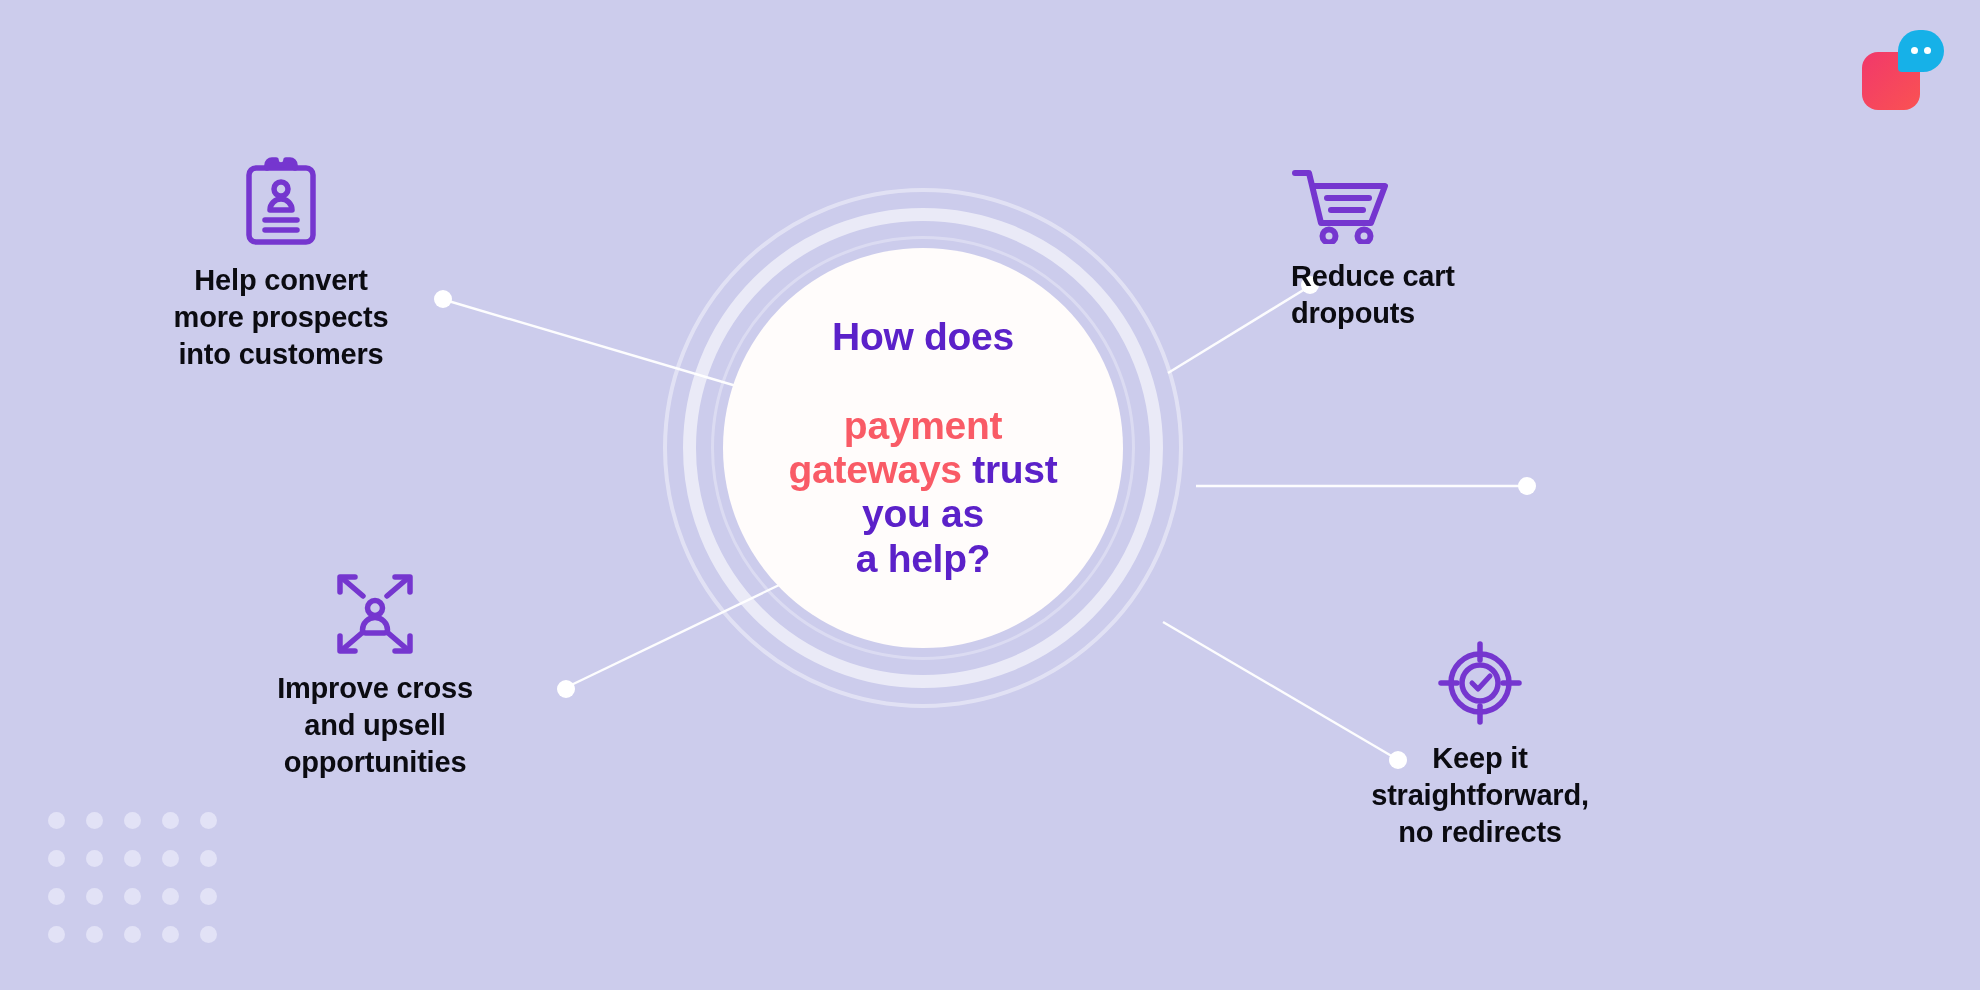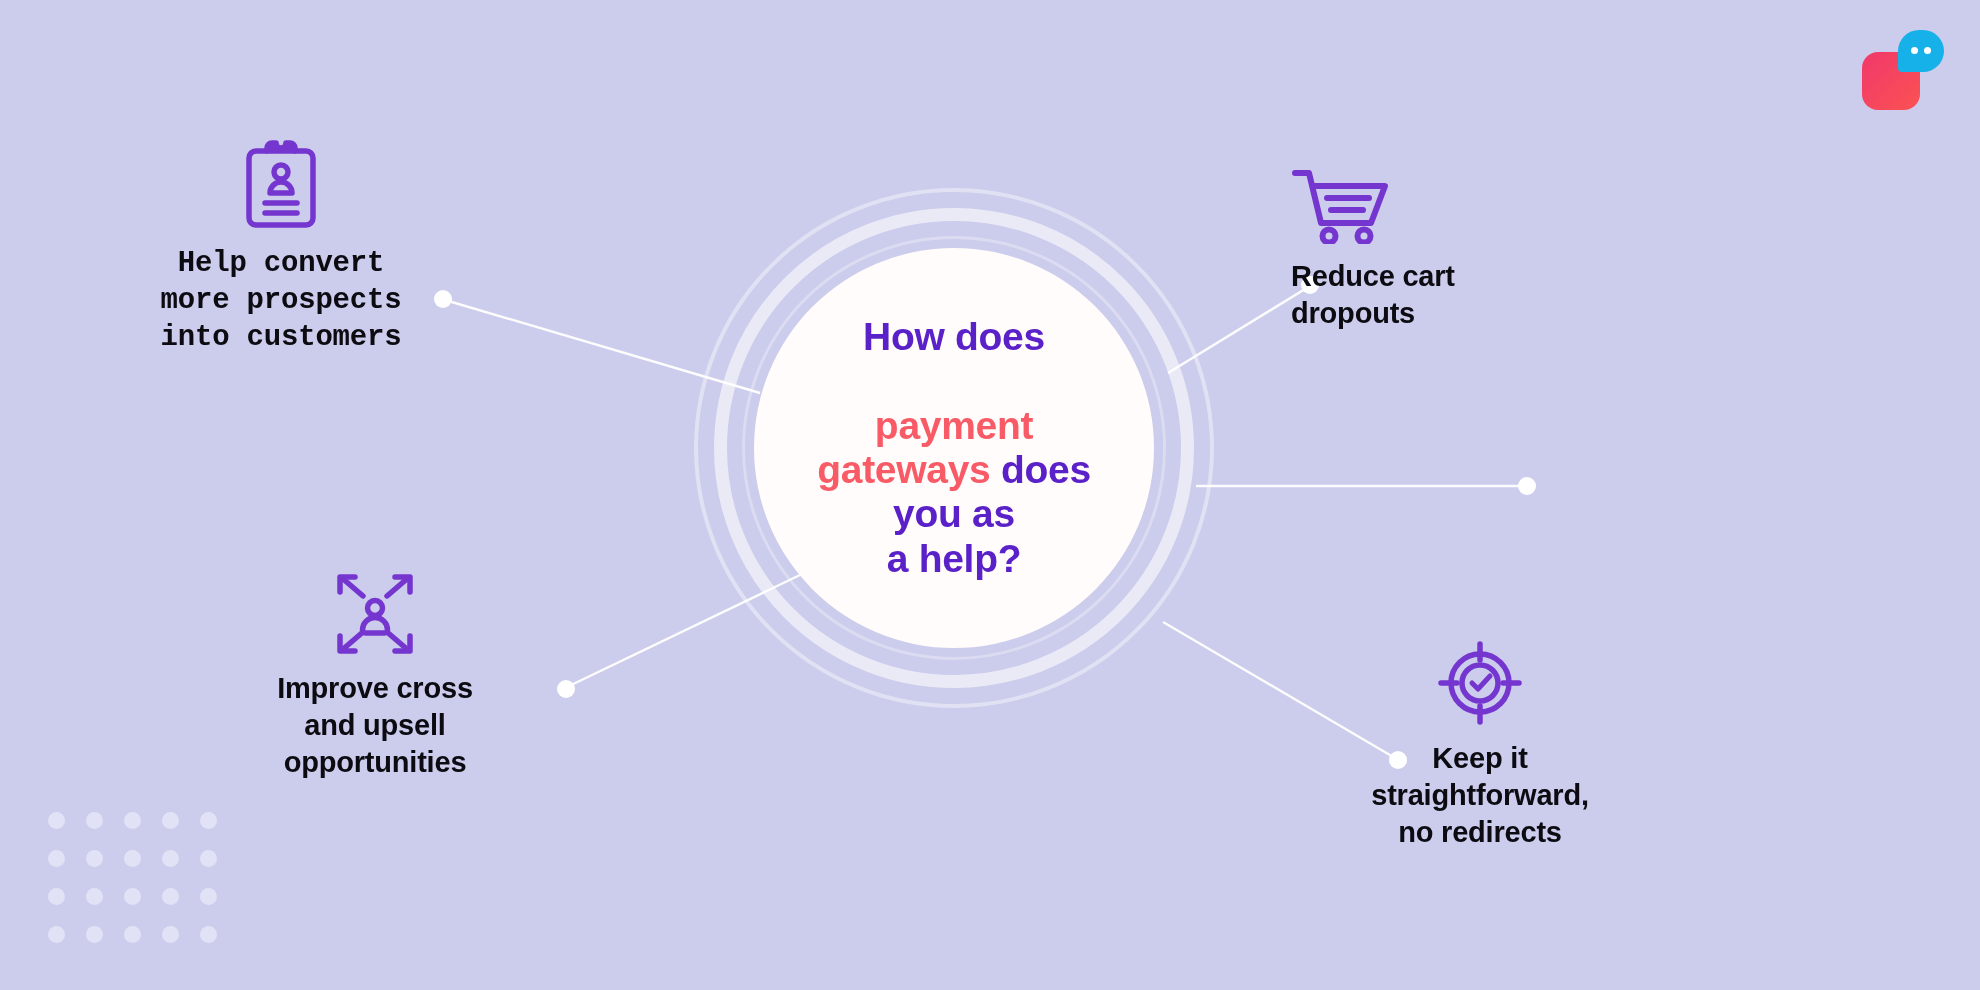--- a/index.html
+++ b/index.html
@@ -71,21 +71,21 @@
     border-radius: 50%;
     background: #ffffff;
     top: 17px;
   }
   .logo-bubble i.d1 { left: 13px; }
   .logo-bubble i.d2 { left: 26px; }
 
   
   .hub-wrap {
     position: absolute;
-    left: 694px;
+    left: 663px;
     top: 188px;
     width: 520px;
     height: 520px;
   }
   .ring {
     position: absolute;
     border-radius: 50%;
   }
   .ring-outer {
     left: 0; top: 0;
@@ -145,21 +145,21 @@
     font-size: 29px;
     font-weight: 700;
     line-height: 1.28;
     letter-spacing: -0.2px;
     text-align: center;
     white-space: pre-line;
   }
   .node.left .icon { justify-content: center; }
 
   
-  #node-convert   { left: 150px; top: 139px;  width: 262px; font-family: Liberation Mono, monospace; }
+  #node-convert   { left: 150px; top: 156px;  width: 262px; }
   #node-crosssell { left: 244px; top: 572px;  width: 262px; }
   #node-cart      { left: 1291px; top: 168px; width: 250px; text-align: left; }
   #node-cart .icon { justify-content: flex-start; }
   #node-cart .label { text-align: left; }
   #node-trust     { left: 1552px; top: 352px; width: 290px; }
   #node-keep      { left: 1330px; top: 640px; width: 300px; }
 
   .icon svg { display: block; }
 </style>
 </head>
@@ -217,21 +217,21 @@
 
   <div class="hub-wrap">
     <div class="ring ring-outer"></div>
     <div class="ring ring-mid"></div>
     <div class="ring ring-inner-gap"></div>
     <div class="hub-core">
       <div class="hub-text">
         <span class="p">How does</span><br>
         <br>
         <span class="c">payment</span><br>
-        <span class="c">gateways </span><span class="p">does</span><br>
+        <span class="c">gateways </span><span class="p">trust</span><br>
         <span class="p">you as</span><br>
         <span class="p">a help?</span>
       </div>
     </div>
   </div>
 
   <div class="node left" id="node-convert">
     <div class="icon">
       <svg width="76" height="92" viewBox="0 0 76 92">
         <g fill="none" stroke="#7536cf" stroke-width="5.5" stroke-linecap="round" stroke-linejoin="round">

